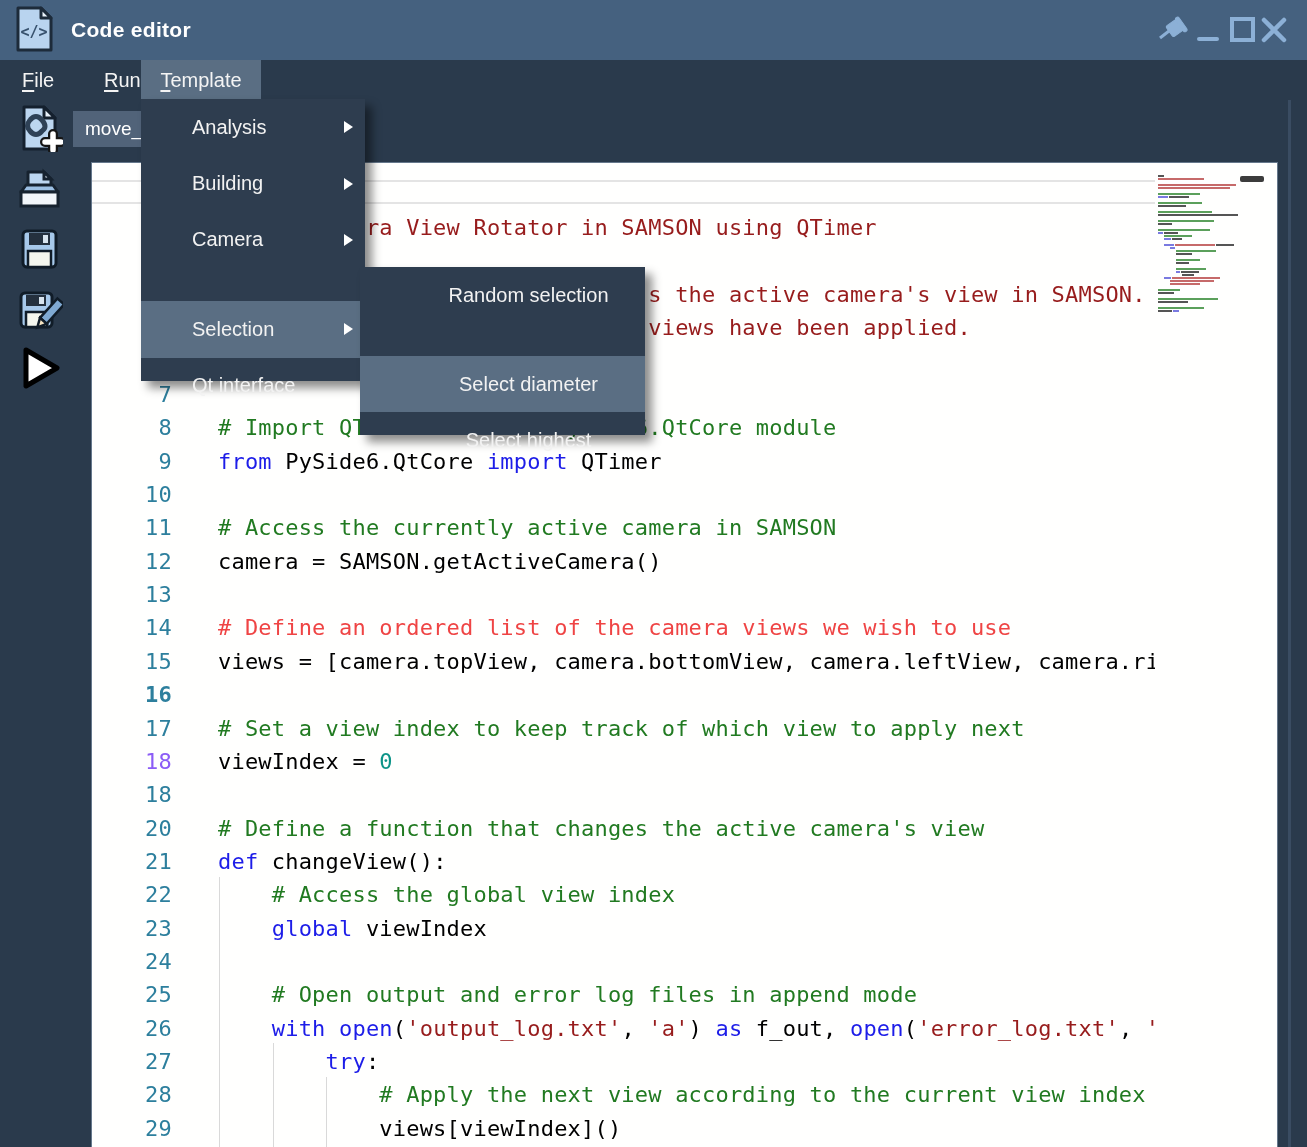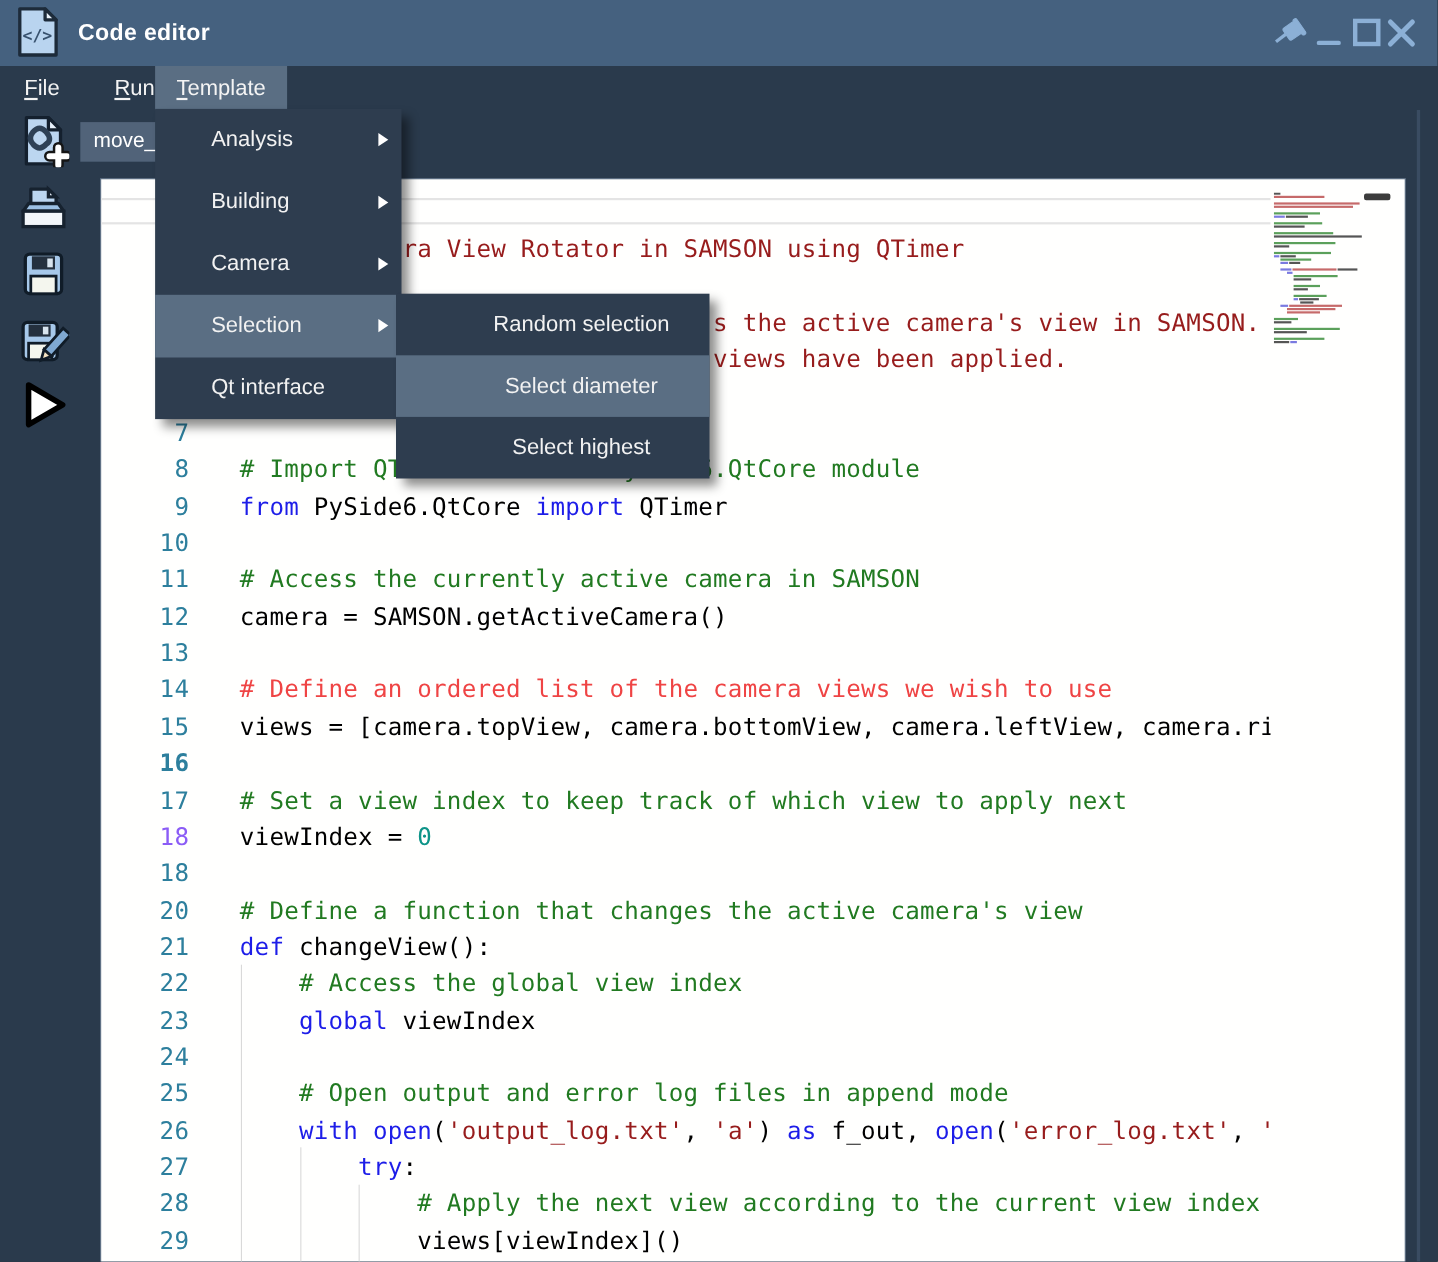--- a/index.html
+++ b/index.html
@@ -44,21 +44,21 @@
   .mrow{height:3px;white-space:nowrap;}
   .mseg{display:inline-block;height:2px;vertical-align:top;margin-right:1px;}
   .mthumb{position:absolute;left:1148px;top:13px;width:24px;height:6px;background:#3c3c3c;border-radius:2px;}
   
   .menu{position:absolute;background:#2e3d4f;box-shadow:7px 7px 9px rgba(0,0,0,.45);}
   #template-menu{left:141px;top:99px;width:224px;height:282px;z-index:50;}
   #selection-submenu{left:360px;top:267px;width:285px;height:168px;z-index:60;}
   .menu-item{position:relative;display:flex;align-items:center;color:#f2f2f2;font-size:20px;}
   #template-menu .menu-item{height:56.4px;padding-left:51px;}
   #selection-submenu .menu-item{height:56px;padding-left:52px;justify-content:center;}
-  .menu-item.hl{background:#5a6e83;}
+  .menu-item.hl{background:#5a6e83;margin-top:33px;}
   .arrow{position:absolute;right:12px;top:50%;margin-top:-6px;width:0;height:0;
          border-left:9px solid #fff;border-top:6px solid transparent;border-bottom:6px solid transparent;}
   .rstrip{position:absolute;left:1288px;top:100px;width:3px;height:1047px;background:#3a4c62;}
 </style>
 </head>
 <body>
 
 <div id="window">
 
   <div class="titlebar">

